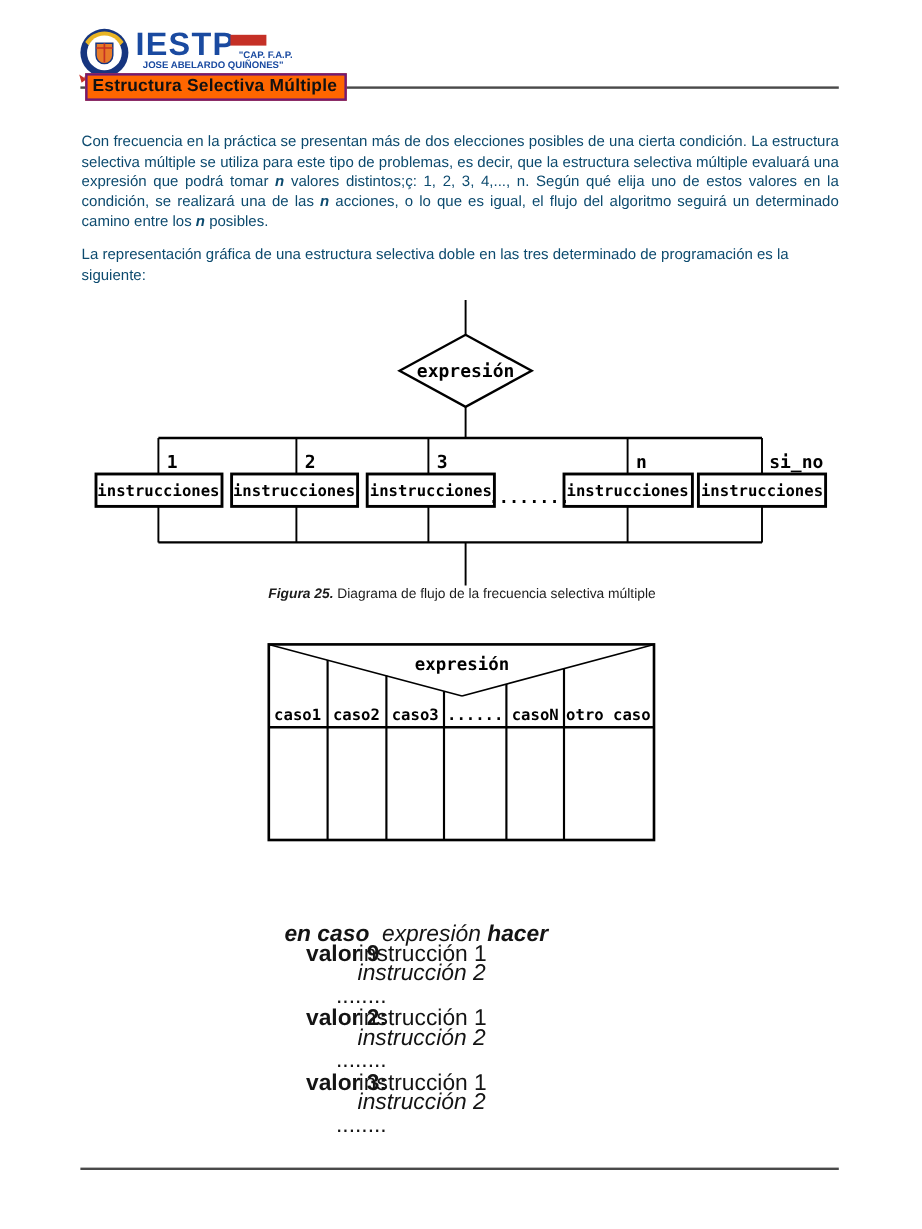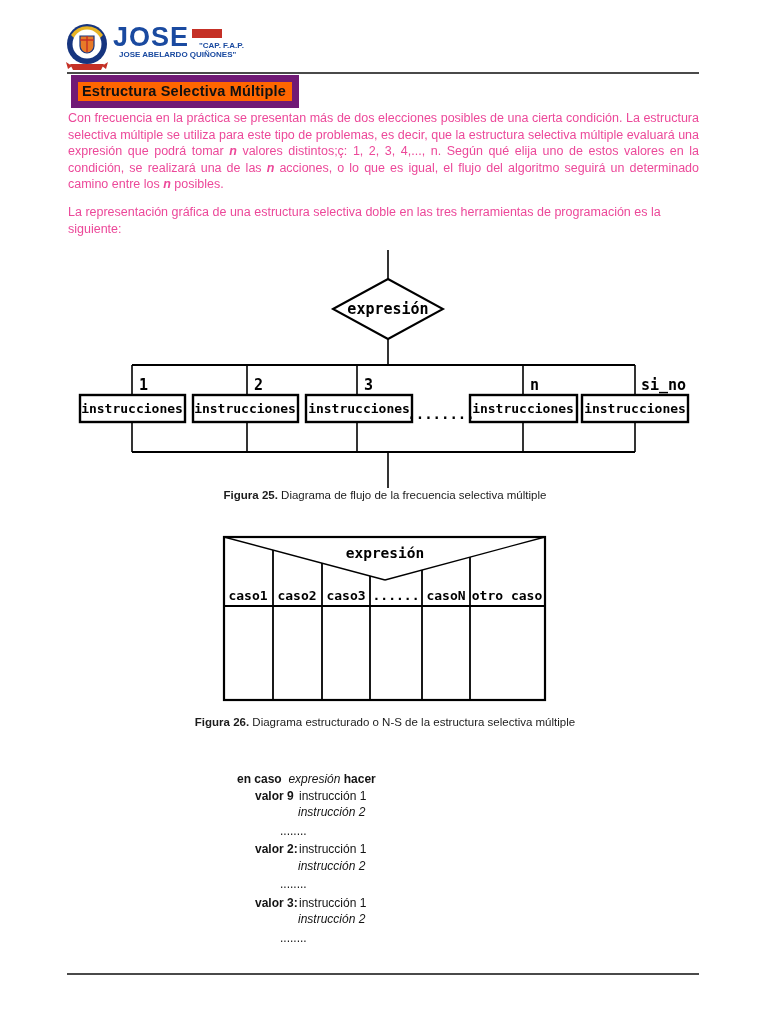--- a/index.html
+++ b/index.html
@@ -13,43 +13,43 @@
   .logo-acr{position:absolute;left:0;top:2px;font-size:27px;font-weight:bold;
             color:#1a4aa0;letter-spacing:1px;line-height:27px;}
   .logo-badge{position:absolute;left:79px;top:7px;width:30px;height:9px;background:#c53026;}
   .logo-sub1{position:absolute;left:86px;top:19px;font-size:8px;font-weight:bold;color:#1a4aa0;white-space:nowrap;}
   .logo-sub2{position:absolute;left:6px;top:28px;font-size:8px;font-weight:bold;color:#1a4aa0;white-space:nowrap;}
 
   .rule{position:absolute;left:67px;width:632px;height:2px;background:#4a4a4a;}
   .rule-top{top:72px;}
   .rule-bottom{top:973px;}
 
-  .title-box{position:absolute;left:71px;top:75px;background:#FF6600;border:7px solid #701a75;
+  .title-box{position:absolute;left:71px;top:61px;background:#FF6600;border:2px solid #701a75;
              font-size:14.5px;font-weight:bold;color:#111;padding:1px 6px 2px 4px;letter-spacing:.2px;
              white-space:nowrap;}
 
   .para{position:absolute;left:68px;width:631px;font-size:12.5px;line-height:16.6px;
-        text-align:justify;color:#ec4899;}
+        text-align:justify;color:#0c4a6e;}
   .para-1{top:110px;}
   .para-2{top:204px;text-align:left;}
-  .b{font-weight:bold;}
+  .b{font-weight:bold;font-style:italic;}
   .i{font-style:italic;}
   .bi{font-weight:bold;font-style:italic;}
 
   .fig-svg{position:absolute;}
   .flow-svg{left:60px;top:248px;}
   .ns-svg{left:210px;top:528px;}
   .mono-txt{font-family:"DejaVu Sans Mono",monospace;font-weight:bold;fill:#000;}
 
   .caption{position:absolute;left:60px;width:650px;text-align:center;font-size:11.5px;color:#1c1c1c;}
   .caption-25{top:489px;}
   .caption-26{top:716px;}
 
   
-  .pseudo{position:absolute;left:237px;top:771px;font-size:12px;line-height:16.5px;
+  .pseudo{position:absolute;left:237px;top:771px;font-size:19px;line-height:16.5px;
           color:#141414;}
   .pline{white-space:pre;}
   .ind18{padding-left:18px;}
   .ind43{padding-left:43px;}
   .ind61{padding-left:61px;font-style:italic;}
   .gap-top{margin-top:2px;}
   .lbl{display:inline-block;width:44px;font-weight:bold;}
 </style>
 </head>
 <body>
@@ -60,33 +60,33 @@
     <svg class="emblem" viewBox="0 0 46 50">
       <circle cx="23" cy="22" r="20" fill="#16357f"></circle>
       <path d="M7,13 A19,19 0 0 1 39,13 L36,16 A15,15 0 0 0 10,16 Z" fill="#e8b424"></path>
       <circle cx="23" cy="22" r="14.5" fill="#ffffff"></circle>
       <path d="M16,14 h14 v10 a7,7 0 0 1 -14,0 z" fill="#e87a28" stroke="#16357f" stroke-width="1.2"></path>
       <path d="M16,18 h14 M23,14 v16" stroke="#c53026" stroke-width="1.4"></path>
       <path d="M6,42 L40,42 L37,48 L9,48 Z" fill="#c53026"></path>
       <path d="M2,40 L8,44 L4,47 Z M44,40 L38,44 L42,47 Z" fill="#c53026"></path>
     </svg>
     <div class="logo-text">
-      <span class="logo-acr">JOSE</span>
+      <span class="logo-acr">IESTP</span>
       <span class="logo-badge"></span>
       <span class="logo-sub1">"CAP. F.A.P.</span>
       <span class="logo-sub2">JOSE ABELARDO QUIÑONES"</span>
     </div>
   </div>
 
   <div class="rule rule-top"></div>
 
   <div class="title-box">Estructura Selectiva Múltiple</div>
 
   <div class="para para-1"><span>Con frecuencia en la práctica se presentan más de dos elecciones posibles de una cierta condición. La estructura selectiva múltiple se utiliza para este tipo de problemas, es decir, que la estructura selectiva múltiple evaluará una expresión que podrá tomar </span><span class="bi">n</span><span> valores distintos;ç: 1, 2, 3, 4,..., n. Según qué elija uno de estos valores en la condición, se realizará una de las </span><span class="bi">n</span><span> acciones, o lo que es igual, el flujo del algoritmo seguirá un determinado camino entre los </span><span class="bi">n</span><span> posibles.</span></div>
-  <div class="para para-2">La representación gráfica de una estructura selectiva doble en las tres herramientas de programación es la siguiente:</div>
+  <div class="para para-2">La representación gráfica de una estructura selectiva doble en las tres determinado de programación es la siguiente:</div>
 
   <svg class="fig-svg flow-svg" width="660" height="244" viewBox="60 248 660 244">
     <g stroke="#000" stroke-width="1.6" fill="none">
       <line x1="388" y1="250" x2="388" y2="279"></line>
       <line x1="388" y1="339" x2="388" y2="365"></line>
       <line x1="132" y1="365" x2="635" y2="365" stroke-width="2"></line>
       <line x1="132" y1="365" x2="132" y2="395"></line>
       <line x1="247" y1="365" x2="247" y2="395"></line>
       <line x1="357" y1="365" x2="357" y2="395"></line>
       <line x1="523" y1="365" x2="523" y2="395"></line>
@@ -145,23 +145,20 @@
     <text class="mono-txt" x="385" y="558" font-size="14.5" text-anchor="middle">expresión</text>
     <g font-size="13" text-anchor="middle">
       <text class="mono-txt" x="248" y="600">caso1</text>
       <text class="mono-txt" x="297" y="600">caso2</text>
       <text class="mono-txt" x="346" y="600">caso3</text>
       <text class="mono-txt" x="396" y="600">......</text>
       <text class="mono-txt" x="446" y="600">casoN</text>
       <text class="mono-txt" x="507" y="600">otro caso</text>
     </g>
   </svg>
-  <div class="caption caption-26">
-    <span class="b">Figura 26.</span><span> Diagrama estructurado o N-S de la estructura selectiva múltiple</span>
-  </div>
 
   <div class="pseudo">
     <div class="pline"><span class="b">en caso</span><span>  </span><span class="i">expresión</span><span> </span><span class="b">hacer</span></div>
     <div class="pline ind18"><span class="lbl">valor 9</span><span>instrucción 1</span></div>
     <div class="pline ind61"><span>instrucción 2</span></div>
     <div class="pline ind43 gap-top"><span>........</span></div>
     <div class="pline ind18 gap-top"><span class="lbl">valor 2:</span><span>instrucción 1</span></div>
     <div class="pline ind61"><span>instrucción 2</span></div>
     <div class="pline ind43 gap-top"><span>........</span></div>
     <div class="pline ind18 gap-top"><span class="lbl">valor 3:</span><span>instrucción 1</span></div>

